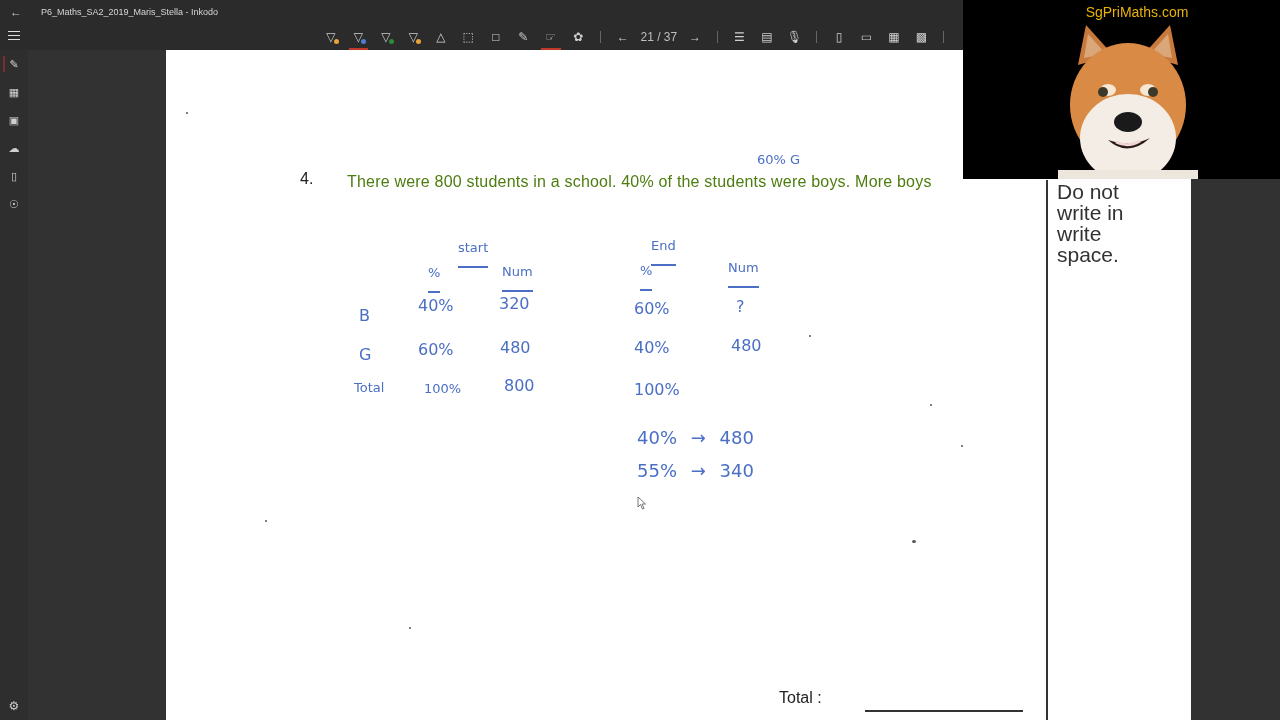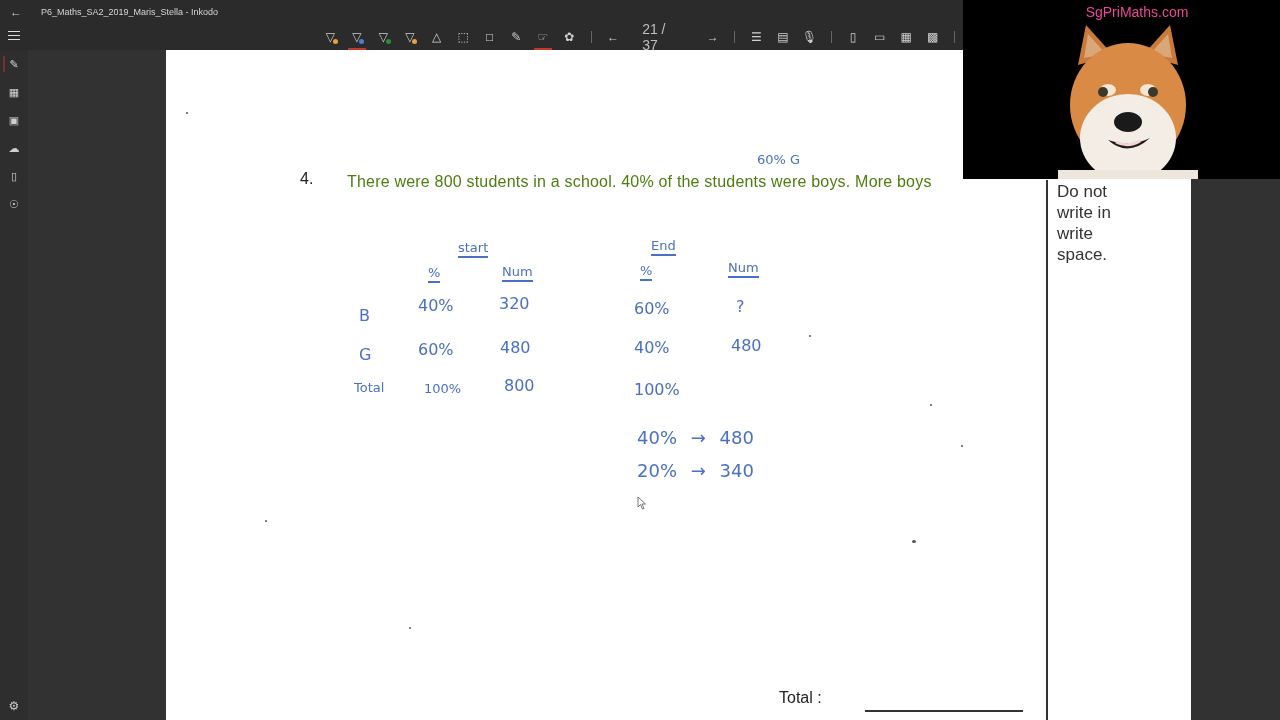--- a/index.html
+++ b/index.html
@@ -13,49 +13,49 @@
 
   
   .toolbar { position: absolute; left: 0; top: 24px; width: 963px; height: 26px; background: #2b2b2b; display: flex; align-items: center; }
   .hamburger { position: absolute; left: 8px; top: 7px; width: 12px; height: 10px; }
   .hamburger span { display: block; height: 1px; background: #ddd; margin-bottom: 3px; }
   .tools { position: absolute; left: 317px; top: 0; height: 26px; display: flex; align-items: center; }
   .tool { position: relative; width: 27.5px; height: 26px; display: flex; align-items: center; justify-content: center; color: #cfcfcf; font-size: 12px; }
   .tool .dot { position: absolute; right: 6px; bottom: 6px; width: 5px; height: 5px; border-radius: 50%; }
   .tool.active::after { content: ""; position: absolute; left: 4px; right: 4px; bottom: 0; height: 2px; background: #c0392b; }
   .sep { width: 1px; height: 12px; background: #666; margin: 0 8px; }
-  .pager { color: #bfbfbf; font-size: 14px; margin: 0 16px; }
+  .pager { color: #bfbfbf; font-size: 12px; margin: 0 4px; }
 
   
   .rail { position: absolute; left: 0; top: 50px; width: 28px; height: 670px; background: #2e2e2e; }
   .rail-item { position: relative; width: 28px; height: 28px; display: flex; align-items: center; justify-content: center; color: #cfcfcf; font-size: 11px; }
   .rail-item.active::before { content: ""; position: absolute; left: 3px; top: 6px; width: 2px; height: 16px; background: #7a2e2e; }
   .rail-settings { position: absolute; left: 0; bottom: 4px; width: 28px; height: 20px; display: flex; align-items: center; justify-content: center; color: #ccc; font-size: 12px; }
   .paper { position: absolute; left: 166px; top: 50px; width: 1025px; height: 670px; background: #ffffff; overflow: hidden; }
 
   .q-num { position: absolute; left: 134px; top: 120px; font-size: 16px; color: #222; }
   .q-text { position: absolute; left: 181px; top: 120px; width: 700px; font-size: 16px; color: #4d7c0f; line-height: 24px; }
   .q-text div { white-space: nowrap; }
   .q-line1 { letter-spacing: 0.2px; }
 
   .side-rule { position: absolute; left: 880px; top: 130px; width: 2px; height: 540px; background: #333; }
-  .dnw { position: absolute; left: 891px; top: 131px; font-size: 17px; color: #333; line-height: 21px; }
+  .dnw { position: absolute; left: 891px; top: 131px; font-size: 21px; color: #333; line-height: 21px; }
 
   .answer-label { position: absolute; left: 613px; top: 639px; font-size: 16px; color: #222; }
   .answer-line { position: absolute; left: 699px; top: 660px; width: 158px; height: 2px; background: #333; }
 
   .ink { position: absolute; color: #4a6fc4; font-family: "DejaVu Sans", sans-serif; font-size: 16px; white-space: nowrap; }
   .ink.small { font-size: 13px; }
-  .ink.u { border-bottom: 2px solid #4a6fc4; padding-bottom: 0; line-height: 16px; }
+  .ink.u { border-bottom: 2px solid #4a6fc4; padding-bottom: 10px; line-height: 16px; }
 
   .speck { position: absolute; width: 2px; height: 2px; background: #555; border-radius: 50%; }
 
   
   .webcam { position: absolute; left: 963px; top: 0; width: 317px; height: 179px; background: #000; overflow: hidden; }
-  .webcam .brand { position: absolute; left: 0; width: 317px; top: 4px; text-align: center; color: #ec4899; font-size: 14px; padding-left: 31px; }
+  .webcam .brand { position: absolute; left: 0; width: 317px; top: 4px; text-align: center; color: #eab308; font-size: 14px; padding-left: 31px; }
   .dog { position: absolute; left: 95px; top: 20px; width: 140px; height: 160px; }
 </style>
 </head>
 <body>
 
 <div id="app">
 
   <div class="titlebar">
     <span class="back">←</span>
     <span class="title">P6_Maths_SA2_2019_Maris_Stella - Inkodo</span>
@@ -213,21 +213,21 @@
     <span class="ink" style="left:468px;top:288px">40%</span>
     <span class="ink" style="left:565px;top:286px">480</span>
     <span class="ink" style="left:468px;top:330px">100%</span>
 
     <div class="ink" style="left:471px;top:377px;font-size:18px">
       <span>40%</span>
       <span style="margin:0 8px">→</span>
       <span>480</span>
     </div>
     <div class="ink" style="left:471px;top:410px;font-size:18px">
-      <span>20%</span>
+      <span>55%</span>
       <span style="margin:0 8px">→</span>
       <span>340</span>
     </div>
 
     <svg style="position:absolute;left:471px;top:446px" width="10" height="14">
       <path d="M1 1 L1 11 L3.5 8.5 L5.5 13 L7 12.3 L5 8 L8.5 8 Z" fill="#fff" stroke="#555" stroke-width="0.8"></path>
     </svg>
   </div>
 
   <div class="webcam">

